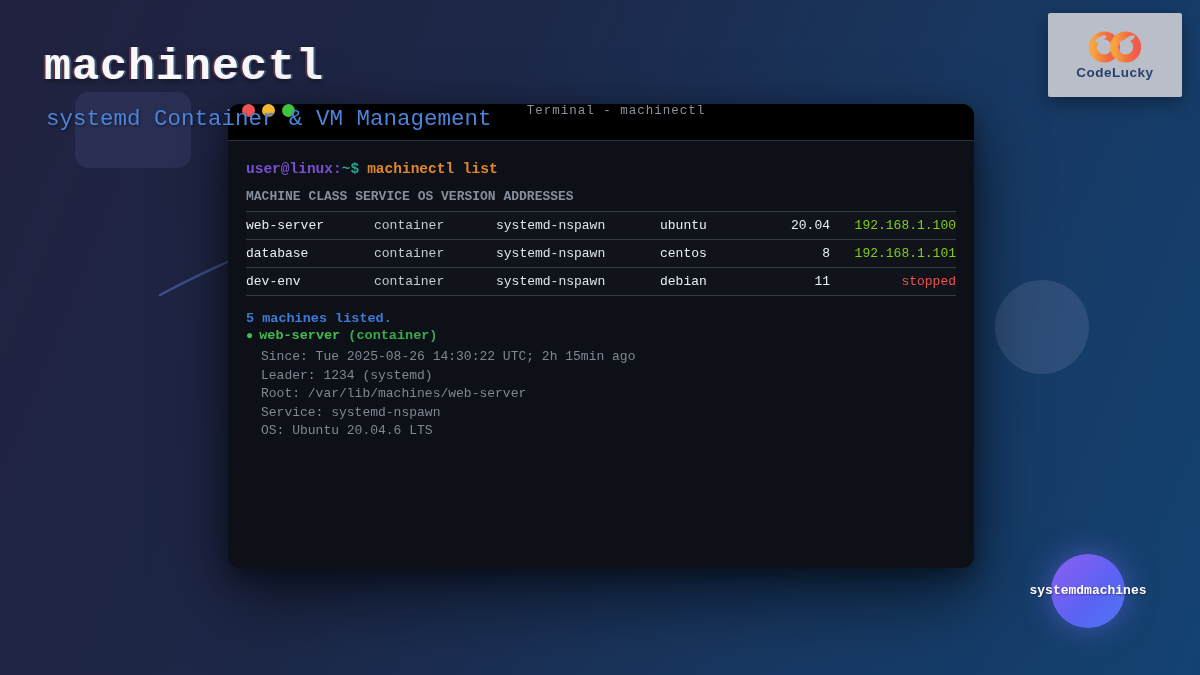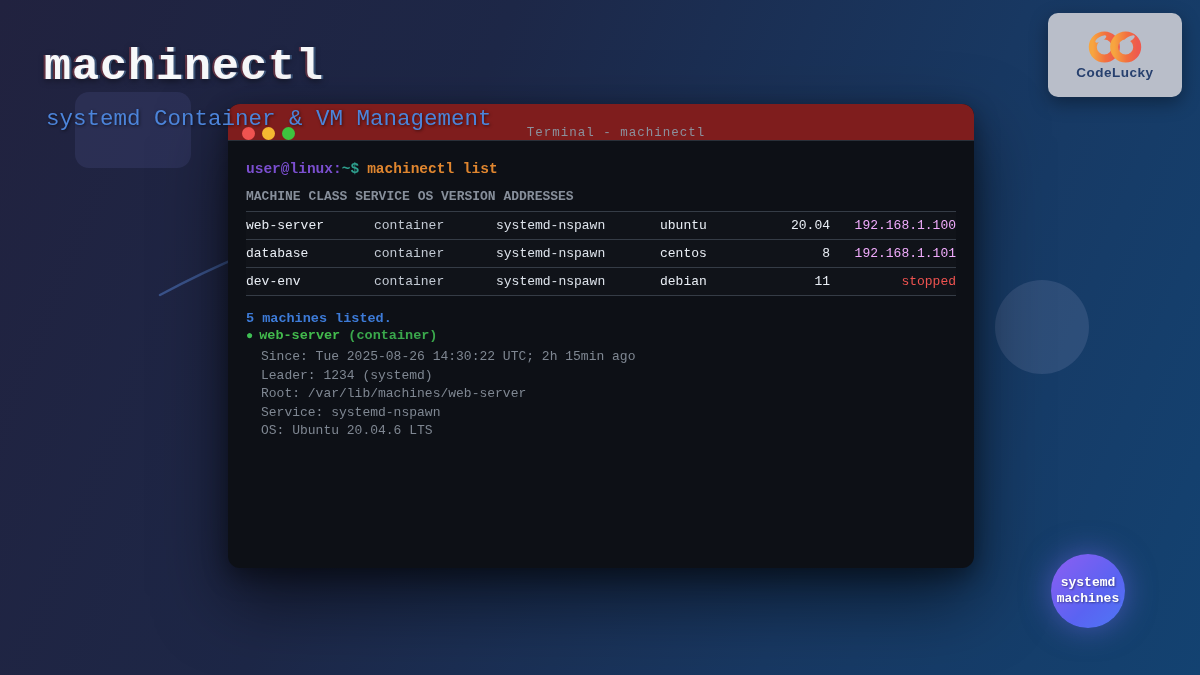--- a/index.html
+++ b/index.html
@@ -19,63 +19,63 @@
 
   
   .page-title { position:absolute; left:44px; top:42px; font-size:45px; font-weight:bold;
     color:#f7f8fa; letter-spacing:1px;
     text-shadow:2px 0 0 rgba(130,200,255,.30), -2px 0 0 rgba(255,100,100,.30), 0 2px 6px rgba(0,0,0,.5); }
   .page-subtitle { position:absolute; left:46px; top:106px; font-size:22.5px; color:#4c84da;
     z-index:6; text-shadow:1px 1px 3px rgba(0,0,0,.55); }
 
   
   .brand-card { position:absolute; left:1048px; top:13px; width:134px; height:84px;
-    background:#b9bec9; border-radius:10px; z-index:4;
+    background:#b9bec9; border-radius:2px; z-index:4;
     display:flex; flex-direction:column; align-items:center; justify-content:center;
     box-shadow:0 6px 18px rgba(0,0,0,.35); }
   .brand-name { font-family:"Liberation Sans",sans-serif; font-weight:bold; font-size:13.5px;
     color:#27406e; letter-spacing:.5px; margin-top:2px; }
 
   
   .terminal { position:absolute; left:228px; top:104px; width:746px; height:464px;
     background:#0d1016; border-radius:12px; z-index:3;
     box-shadow:0 30px 70px rgba(0,0,0,.55), 0 8px 24px rgba(0,0,0,.4); }
-  .term-header { height:37px; background:#7f1d1d; border-radius:12px 12px 0 0;
-    border-bottom:1px solid #2a3039; display:flex; align-items:flex-end; padding:0 14px; }
+  .term-header { height:37px; background:#000000; border-radius:12px 12px 0 0;
+    border-bottom:1px solid #2a3039; display:flex; align-items:flex-start; padding:0 14px; }
   .light { width:13px; height:13px; border-radius:50%; margin-right:7px; }
   .light-red { background:#ef5350; } .light-yellow { background:#f5b831; } .light-green { background:#3ec43e; }
   .term-title { flex:1; text-align:center; color:#8b919d; font-size:12.5px; letter-spacing:1px;
     padding-right:30px; }
   .term-body { padding:12px 18px 0 18px; color:#c9d1d9; }
 
   .cmd-line { font-size:14.5px; font-weight:bold; margin:8px 0 12px 0; }
   .p-user { color:#7b4fd0; } .p-sym { color:#2ea08e; } .p-cmd { color:#e0862f; margin-left:8px; }
 
   .tbl-head { color:#878f9b; font-size:13px; margin-bottom:7px;font-weight:bold; }
   .tbl { border-top:1px solid #353c46; }
   .tbl-row { display:grid; grid-template-columns:128px 122px 164px 98px 72px 1fr;
     height:28px; align-items:center; border-bottom:1px solid #353c46;
     font-size:13px; background:rgba(255,255,255,0.015); }
   .c-machine { color:#e9eef5; } .c-class { color:#c3cad4; } .c-service { color:#dde3eb; }
   .c-os { color:#e9eef5; } .c-ver { text-align:right; color:#e9eef5; }
   .c-addr { text-align:right; }
-  .addr-green { color:#f0abfc; } .addr-red { color:#ef5350; }
+  .addr-green { color:#84cc16; } .addr-red { color:#ef5350; }
 
   .summary { color:#3d7bd8; font-weight:bold; font-size:13.5px; margin:15px 0 2px 0; }
   .cmd-line.second { margin:18px 0 11px 0; }
   .status-line { font-size:13.5px; font-weight:bold; color:#43bb4d; }
   .bullet { color:#3fbf54; margin-right:6px; font-size:12px; }
   .status-type { color:#3aa84c; }
   .status-details { color:#7f8792; font-size:13px; line-height:18.5px; margin:5px 0 0 15px; }
 
   
   .badge { position:absolute; left:1051px; top:554px; width:74px; height:74px; border-radius:50%;
     background:linear-gradient(135deg,#8d5ef2 0%, #5a63f2 60%, #4e77f5 100%);
     box-shadow:0 0 30px rgba(120,110,250,.5);
-    display:flex; flex-direction:column; align-items:center; justify-content:center;
+    display:flex; flex-direction:row; align-items:center; justify-content:center;
     color:#ffffff; font-weight:bold; font-size:13px; line-height:16px; z-index:4;
     text-shadow:1px 1px 2px rgba(0,0,0,.4); }
 </style>
 </head>
 <body>
 
 <div class="canvas">
 
   <div class="deco-rect"></div>
   <svg class="deco-arc" width="430" height="140">

